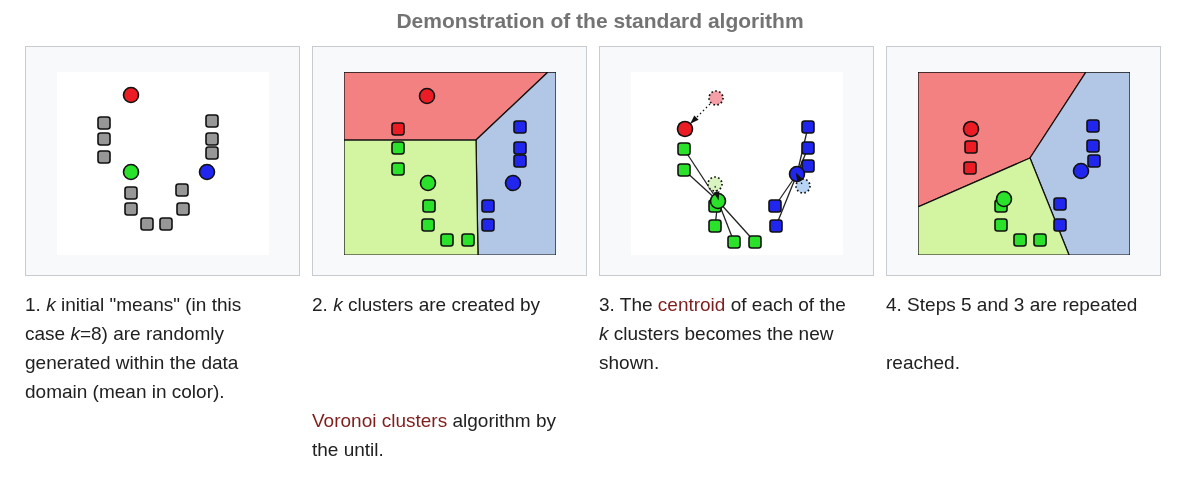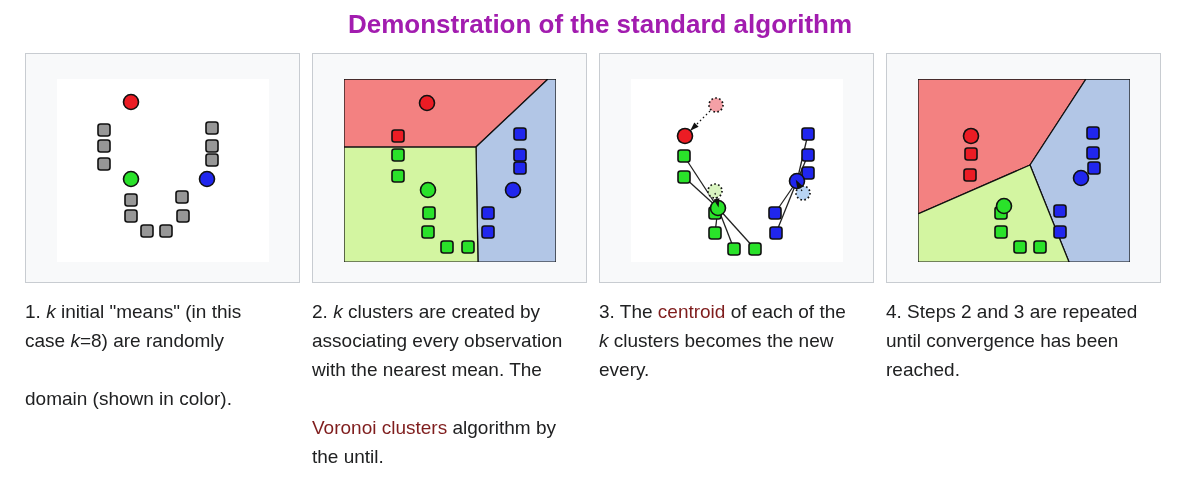--- a/index.html
+++ b/index.html
@@ -1,17 +1,17 @@
 <!DOCTYPE html>
 <html><head>
 <meta charset="utf-8">
 <style>
   html,body { margin:0; padding:0; background:#ffffff; }
   body { width:1200px; height:485px; overflow:hidden; font-family:"Liberation Sans", sans-serif; }
-  .title { text-align:center; font-size:26px; font-weight:bold; color:#a21caf; margin:9px 0 13px 0; }
+  .title { text-align:center; font-size:21px; font-weight:bold; color:#737373; margin:9px 0 13px 0; }
   .gallery { display:flex; gap:12px; padding-left:25px; }
   .col { width:275px; flex:0 0 275px; }
   .panel { box-sizing:border-box; width:275px; height:230px; background:#f8f9fa;
            border:1px solid #c8ccd1; display:flex; justify-content:center; align-items:flex-start; }
   svg.diagram { display:block; margin-top:25px; }
   .caption { margin:14px 0 0 0; font-size:19px; line-height:29px; color:#202122; }
   .caption i { font-style:italic; }
   .caption a { color:#7f1d1d; text-decoration:none; cursor:pointer; }
 </style>
 </head>
@@ -33,21 +33,21 @@
           <rect x="68" y="131" width="12" height="12" rx="2.5" fill="#979797" stroke="#111" stroke-width="1.6"></rect>
           <rect x="84" y="146" width="12" height="12" rx="2.5" fill="#979797" stroke="#111" stroke-width="1.6"></rect>
           <rect x="103" y="146" width="12" height="12" rx="2.5" fill="#979797" stroke="#111" stroke-width="1.6"></rect>
           <rect x="119" y="112" width="12" height="12" rx="2.5" fill="#979797" stroke="#111" stroke-width="1.6"></rect>
           <rect x="120" y="131" width="12" height="12" rx="2.5" fill="#979797" stroke="#111" stroke-width="1.6"></rect>
           <circle cx="74" cy="23" r="7.5" fill="#ec1c24" stroke="#111" stroke-width="1.6"></circle>
           <circle cx="74" cy="100" r="7.5" fill="#2ae22a" stroke="#111" stroke-width="1.6"></circle>
           <circle cx="150" cy="100" r="7.5" fill="#2026ee" stroke="#111" stroke-width="1.6"></circle>
         </svg>
       </div>
-      <p class="caption"><span>1. </span><i>k</i><span> initial "means" (in this</span><br><span>case </span><i>k</i><span>=8) are randomly</span><br><br><span>domain (shown in color).</span></p>
+      <p class="caption"><span>1. </span><i>k</i><span> initial "means" (in this</span><br><span>case </span><i>k</i><span>=8) are randomly</span><br><span>generated within the data</span><br><span>domain (mean in color).</span></p>
     </div>
     <div class="col">
       <div class="panel">
         <svg width="212" height="183" viewBox="0 0 212 183" class="diagram">
           <rect x="0" y="0" width="212" height="183" fill="#ffffff"></rect>
           <polygon points="0,0 204,0 132,68 0,68" fill="#f38181" stroke="#111" stroke-width="1.25" stroke-linejoin="round"></polygon>
           <polygon points="204,0 212,0 212,183 134,183 132,68" fill="#b2c6e6" stroke="#111" stroke-width="1.25" stroke-linejoin="round"></polygon>
           <polygon points="0,68 132,68 134,183 0,183" fill="#d3f5a1" stroke="#111" stroke-width="1.25" stroke-linejoin="round"></polygon>
           <rect x="48" y="51" width="12" height="12" rx="2.5" fill="#ec1c24" stroke="#111" stroke-width="1.6"></rect>
           <rect x="48" y="70" width="12" height="12" rx="2.5" fill="#2ae22a" stroke="#111" stroke-width="1.6"></rect>
@@ -59,21 +59,21 @@
           <rect x="170" y="49" width="12" height="12" rx="2.5" fill="#2026ee" stroke="#111" stroke-width="1.6"></rect>
           <rect x="170" y="70" width="12" height="12" rx="2.5" fill="#2026ee" stroke="#111" stroke-width="1.6"></rect>
           <rect x="170" y="83" width="12" height="12" rx="2.5" fill="#2026ee" stroke="#111" stroke-width="1.6"></rect>
           <rect x="138" y="128" width="12" height="12" rx="2.5" fill="#2026ee" stroke="#111" stroke-width="1.6"></rect>
           <rect x="138" y="147" width="12" height="12" rx="2.5" fill="#2026ee" stroke="#111" stroke-width="1.6"></rect>
           <circle cx="83" cy="24" r="7.5" fill="#ec1c24" stroke="#111" stroke-width="1.6"></circle>
           <circle cx="84" cy="111" r="7.5" fill="#2ae22a" stroke="#111" stroke-width="1.6"></circle>
           <circle cx="169" cy="111" r="7.5" fill="#2026ee" stroke="#111" stroke-width="1.6"></circle>
         </svg>
       </div>
-      <p class="caption"><span>2. </span><i>k</i><span> clusters are created by</span><br><span>associating every observation</span><br><span>with the nearest mean. The</span><br><br><a href="#">Voronoi clusters</a><span> algorithm by</span><br><span>the until.</span></p>
+      <p class="caption"><span>2. </span><i>k</i><span> clusters are created by</span><br><br><br><br><a href="#">Voronoi clusters</a><span> algorithm by</span><br><span>the until.</span></p>
     </div>
     <div class="col">
       <div class="panel">
         <svg width="212" height="183" viewBox="0 0 212 183" class="diagram">
           <rect x="0" y="0" width="212" height="183" fill="#ffffff"></rect>
           <line x1="87" y1="129" x2="53" y2="77" stroke="#222222" stroke-width="1.3"></line>
           <line x1="87" y1="129" x2="53" y2="98" stroke="#222222" stroke-width="1.3"></line>
           <line x1="87" y1="129" x2="84" y2="154" stroke="#222222" stroke-width="1.3"></line>
           <line x1="87" y1="129" x2="103" y2="170" stroke="#222222" stroke-width="1.3"></line>
           <line x1="87" y1="129" x2="124" y2="170" stroke="#222222" stroke-width="1.3"></line>
@@ -107,21 +107,21 @@
           <g>
             <line x1="84" y1="114" x2="87" y2="126" stroke="#111" stroke-width="1.2" stroke-dasharray="1.6 2.6"></line>
             <polygon points="87.60633906259083,128.42535625036334 82.51741663935314,120.62352844191919 88.4251163497092,119.14660351433017" fill="#111"></polygon>
           </g>
           <g>
             <line x1="171" y1="112" x2="166" y2="103" stroke="#111" stroke-width="1.2" stroke-dasharray="1.6 2.6"></line>
             <polygon points="164.78589267205342,100.81460680969616 171.72266839664297,107.03126114535684 166.39947238556707,109.98859226262124" fill="#111"></polygon>
           </g>
         </svg>
       </div>
-      <p class="caption"><span>3. The </span><a href="#">centroid</a><span> of each of the</span><br><i>k</i><span> clusters becomes the new</span><br><span>every.</span></p>
+      <p class="caption"><span>3. The </span><a href="#">centroid</a><span> of each of the</span><br><i>k</i><span> clusters becomes the new</span><br><span>shown.</span></p>
     </div>
     <div class="col">
       <div class="panel">
         <svg width="212" height="183" viewBox="0 0 212 183" class="diagram">
           <rect x="0" y="0" width="212" height="183" fill="#ffffff"></rect>
           <polygon points="0,0 168,0 112,86 0,135" fill="#f38181" stroke="#111" stroke-width="1.25" stroke-linejoin="round"></polygon>
           <polygon points="168,0 212,0 212,183 151,183 112,86" fill="#b2c6e6" stroke="#111" stroke-width="1.25" stroke-linejoin="round"></polygon>
           <polygon points="0,135 112,86 151,183 0,183" fill="#d3f5a1" stroke="#111" stroke-width="1.25" stroke-linejoin="round"></polygon>
           <rect x="47" y="51" width="12" height="12" rx="2.5" fill="#ec1c24" stroke="#111" stroke-width="1.6"></rect>
           <rect x="47" y="69" width="12" height="12" rx="2.5" fill="#ec1c24" stroke="#111" stroke-width="1.6"></rect>
@@ -133,15 +133,15 @@
           <rect x="116" y="162" width="12" height="12" rx="2.5" fill="#2ae22a" stroke="#111" stroke-width="1.6"></rect>
           <circle cx="86" cy="127" r="7.5" fill="#2ae22a" stroke="#111" stroke-width="1.6"></circle>
           <circle cx="163" cy="99" r="7.5" fill="#2026ee" stroke="#111" stroke-width="1.6"></circle>
           <rect x="169" y="48" width="12" height="12" rx="2.5" fill="#2026ee" stroke="#111" stroke-width="1.6"></rect>
           <rect x="169" y="68" width="12" height="12" rx="2.5" fill="#2026ee" stroke="#111" stroke-width="1.6"></rect>
           <rect x="170" y="83" width="12" height="12" rx="2.5" fill="#2026ee" stroke="#111" stroke-width="1.6"></rect>
           <rect x="136" y="126" width="12" height="12" rx="2.5" fill="#2026ee" stroke="#111" stroke-width="1.6"></rect>
           <rect x="136" y="147" width="12" height="12" rx="2.5" fill="#2026ee" stroke="#111" stroke-width="1.6"></rect>
         </svg>
       </div>
-      <p class="caption"><span>4. Steps 2 and 3 are repeated</span><br><span>until convergence has been</span><br><span>reached.</span></p>
+      <p class="caption"><span>4. Steps 5 and 3 are repeated</span><br><br><span>reached.</span></p>
     </div>
   </div>
 
 </body></html>

